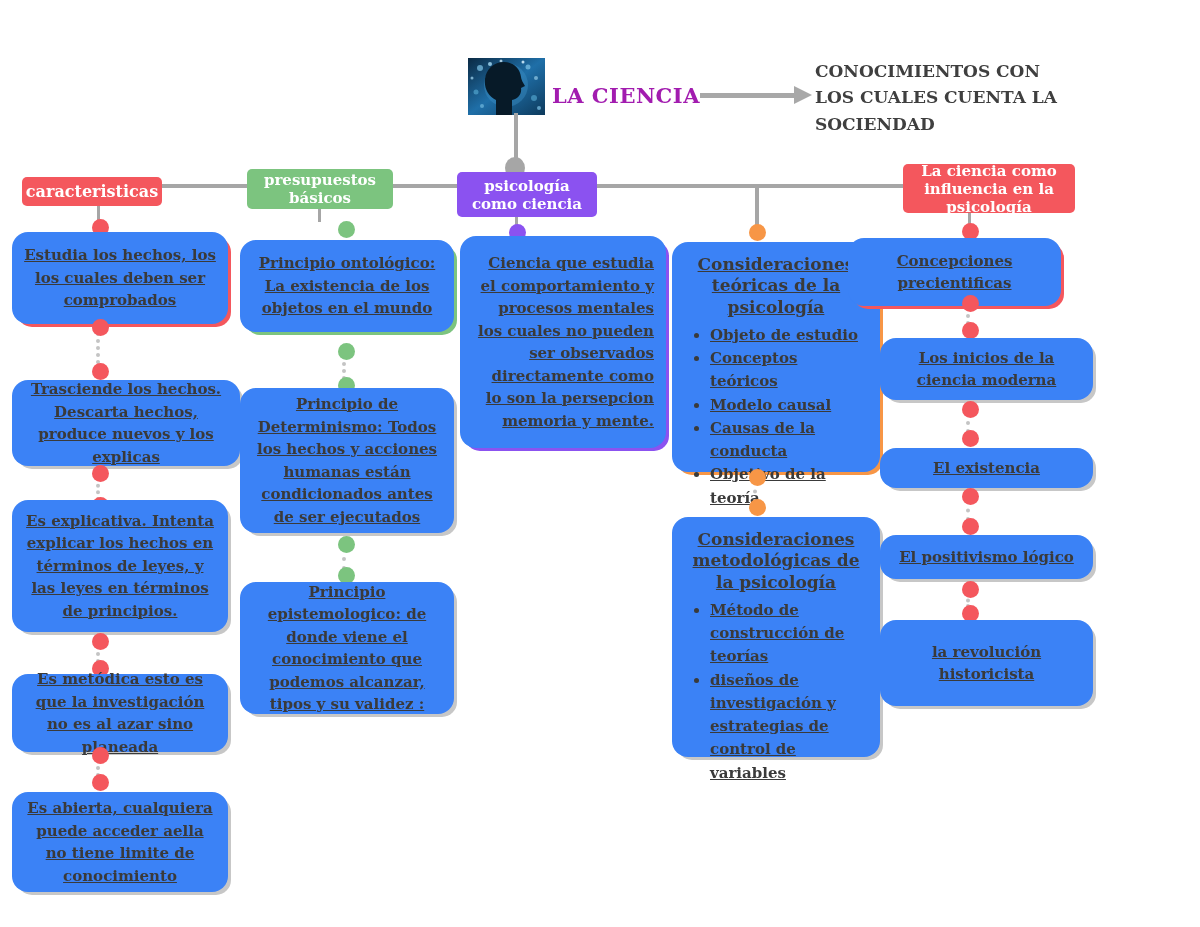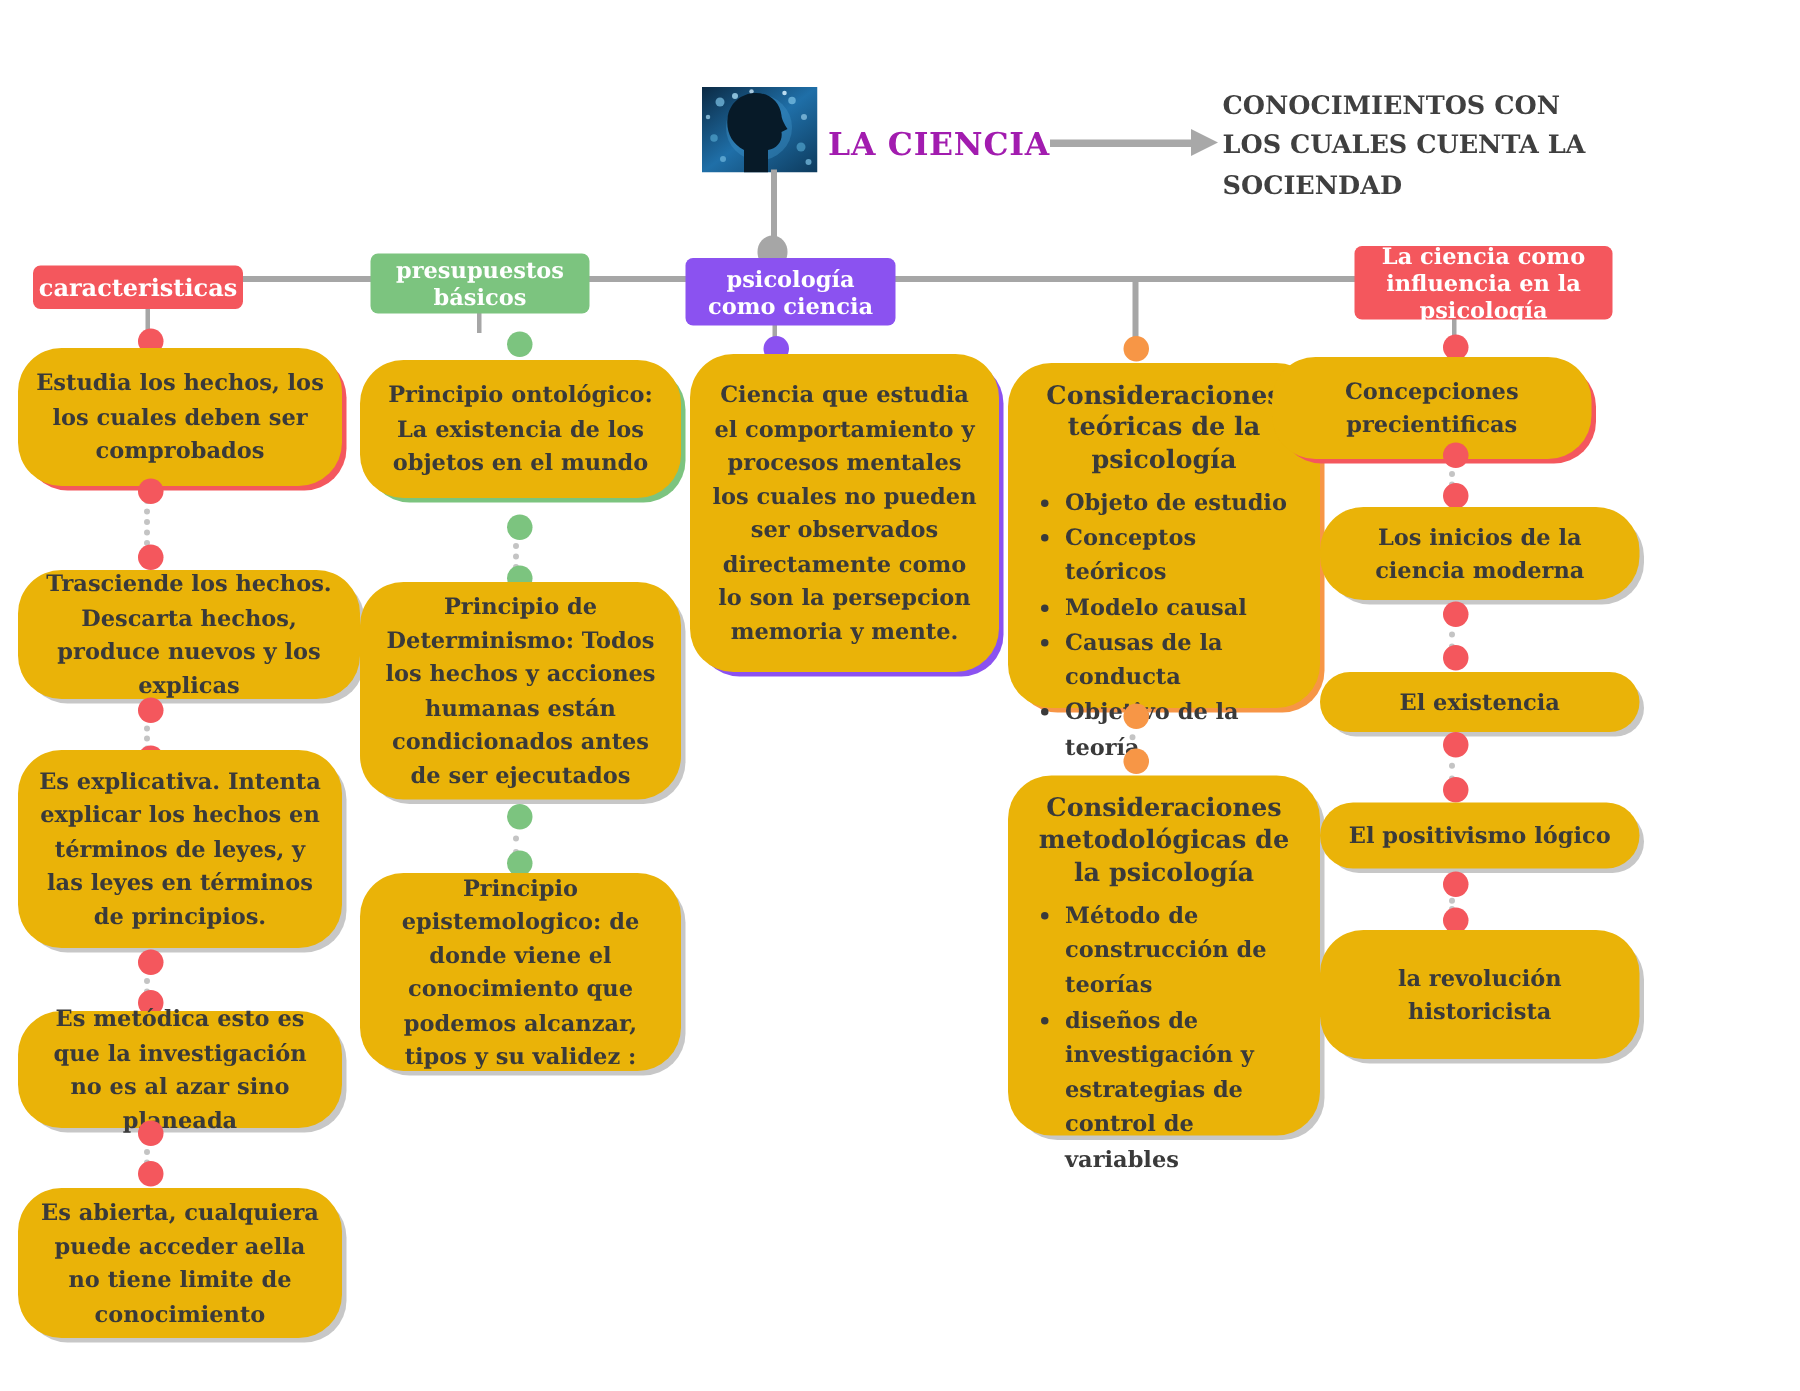--- a/index.html
+++ b/index.html
@@ -20,22 +20,22 @@
   .dot{position:absolute;width:17px;height:17px;border-radius:50%;z-index:2;}
   .dot-red{background:#f4575d}.dot-green{background:#7cc47f}.dot-purple{background:#8b52f0}
   .dot-orange{background:#f79646}.dot-gray{background:#a6a6a6}
 
   
   .label{position:absolute;display:flex;align-items:center;justify-content:center;text-align:center;
          color:#ffffff;border-radius:5px;font-size:15px;line-height:1.2;padding:3px 8px;box-sizing:border-box;z-index:3;}
   .bg-red{background:#f4575d}.bg-green{background:#7cc47f}.bg-purple{background:#8b52f0}
 
   
-  .box{position:absolute;background:#eab308;border-radius:29px;display:flex;align-items:center;justify-content:center;
-       text-align:center;font-size:15px;line-height:1.5;padding:6px 12px;box-sizing:border-box;z-index:2;}
+  .box{position:absolute;background:#3b82f6;border-radius:16px;display:flex;align-items:center;justify-content:center;
+       text-align:center;font-size:15px;line-height:1.5;padding:6px 12px;box-sizing:border-box;z-index:2;text-decoration:underline;}
   .shadow-gray{box-shadow:4px 4px 0 -1px #c7c7c7;}
   .accent-red{box-shadow:4px 4px 0 -1px #f4575d;}
   .accent-green{box-shadow:4px 4px 0 -1px #7cc47f;}
   .accent-purple{box-shadow:4px 4px 0 -1px #8b52f0;}
   .accent-orange{box-shadow:4px 4px 0 -1px #f79646;}
   .bullet-box{flex-direction:column;align-items:stretch;justify-content:flex-start;text-align:left;padding-top:12px;}
   .bt{font-size:17px;line-height:1.25;text-align:center;margin:0 auto 6px auto;max-width:170px;}
   .bl-list{margin:0;padding-left:26px;list-style:disc;font-size:15px;line-height:1.55;}
 </style>
 </head>
@@ -110,21 +110,21 @@
   <div class="dot dot-green" style="left:338px;top:343px;"></div>
   <div class="dash" style="left:342px;top:355px;height:25px;"></div>
   <div class="dot dot-green" style="left:338px;top:377px;"></div>
   <div class="box shadow-gray" style="left:240px;top:388px;width:214px;height:145px;">Principio de Determinismo: Todos los hechos y acciones humanas están condicionados antes de ser ejecutados</div>
   <div class="dot dot-green" style="left:338px;top:536px;"></div>
   <div class="dash" style="left:342px;top:548px;height:22px;"></div>
   <div class="dot dot-green" style="left:338px;top:567px;"></div>
   <div class="box shadow-gray" style="left:240px;top:582px;width:214px;height:132px;">Principio epistemologico: de donde viene el conocimiento que podemos alcanzar, tipos y su validez :</div>
 
   <div class="dot dot-purple" style="left:509px;top:224px;"></div>
-  <div class="box accent-purple" style="left:460px;top:236px;width:206px;height:212px;">Ciencia que estudia el comportamiento y procesos mentales los cuales no pueden ser observados directamente como lo son la persepcion memoria y mente.</div>
+  <div class="box accent-purple" style="left:460px;top:236px;width:206px;height:212px;text-align:right;">Ciencia que estudia el comportamiento y procesos mentales los cuales no pueden ser observados directamente como lo son la persepcion memoria y mente.</div>
 
   <div class="dot dot-orange" style="left:749px;top:224px;"></div>
   <div class="box accent-orange bullet-box" style="left:672px;top:242px;width:208px;height:230px;">
     <div class="bt">Consideraciones teóricas de la psicología</div>
     <ul class="bl-list">
       <li>Objeto de estudio</li>
       <li>Conceptos teóricos</li>
       <li>Modelo causal</li>
       <li>Causas de la conducta</li>
       <li>Objetivo de la teoría</li>

